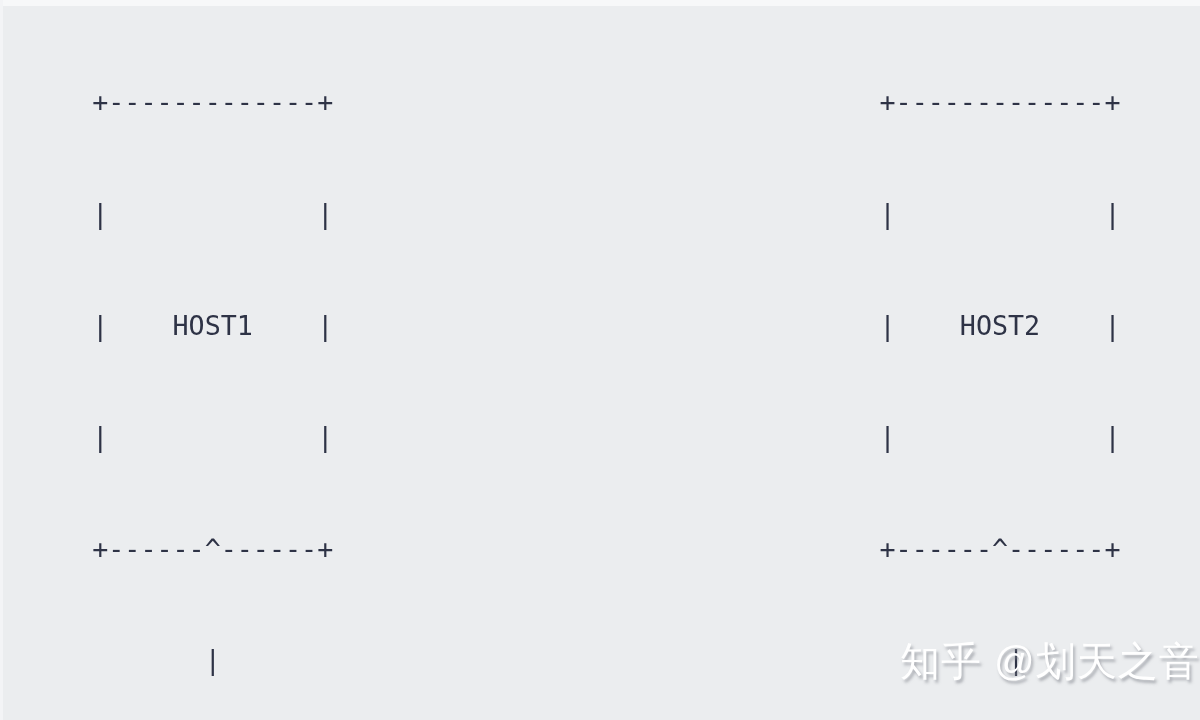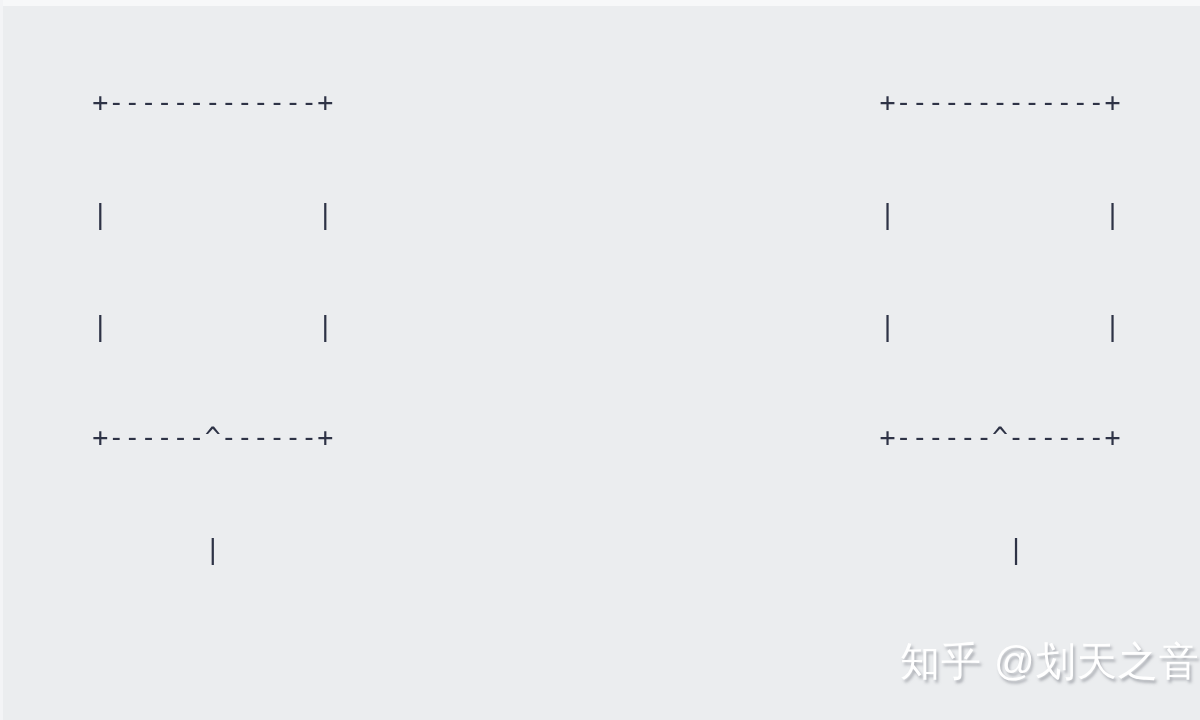--- a/index.html
+++ b/index.html
@@ -56,20 +56,21 @@
 </style>
 </head>
 <body>
 
 <div class="top-strip"></div>
 <div class="left-strip"></div>
 
 <div class="ascii-diagram">
   <div class="ascii-row">   +-------------+                                  +-------------+</div>
   <div class="ascii-row">   |             |                                  |             |</div>
+  <div class="ascii-row">   |    HOST1    |                                  |    HOST2    |</div>
   <div class="ascii-row">   |             |                                  |             |</div>
   <div class="ascii-row">   +------^------+                                  +------^------+</div>
   <div class="ascii-row">          |                                                 |</div>
   
   
   
   
   
   
   

